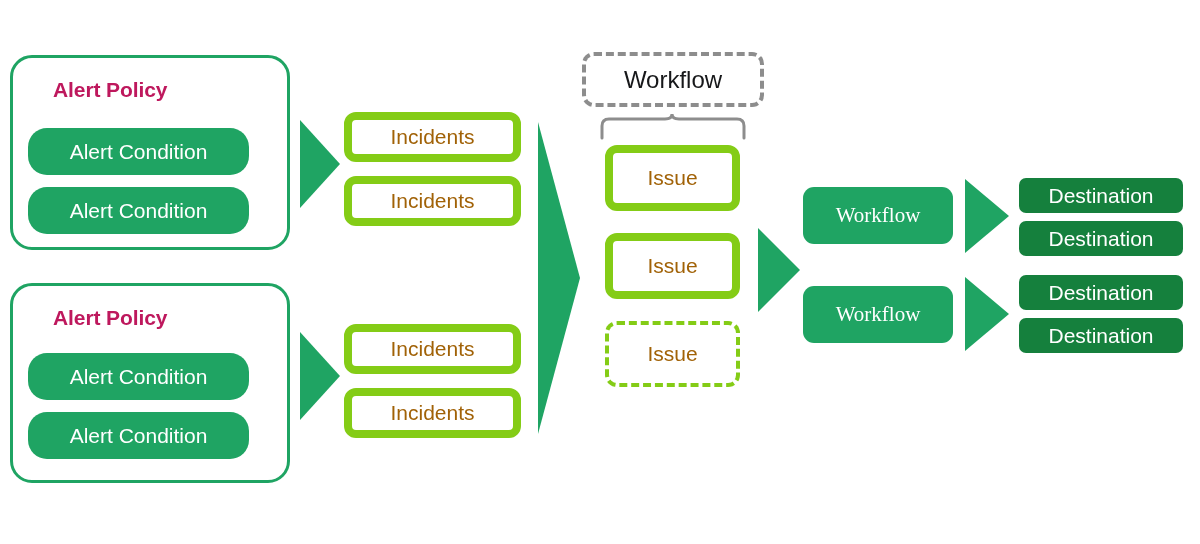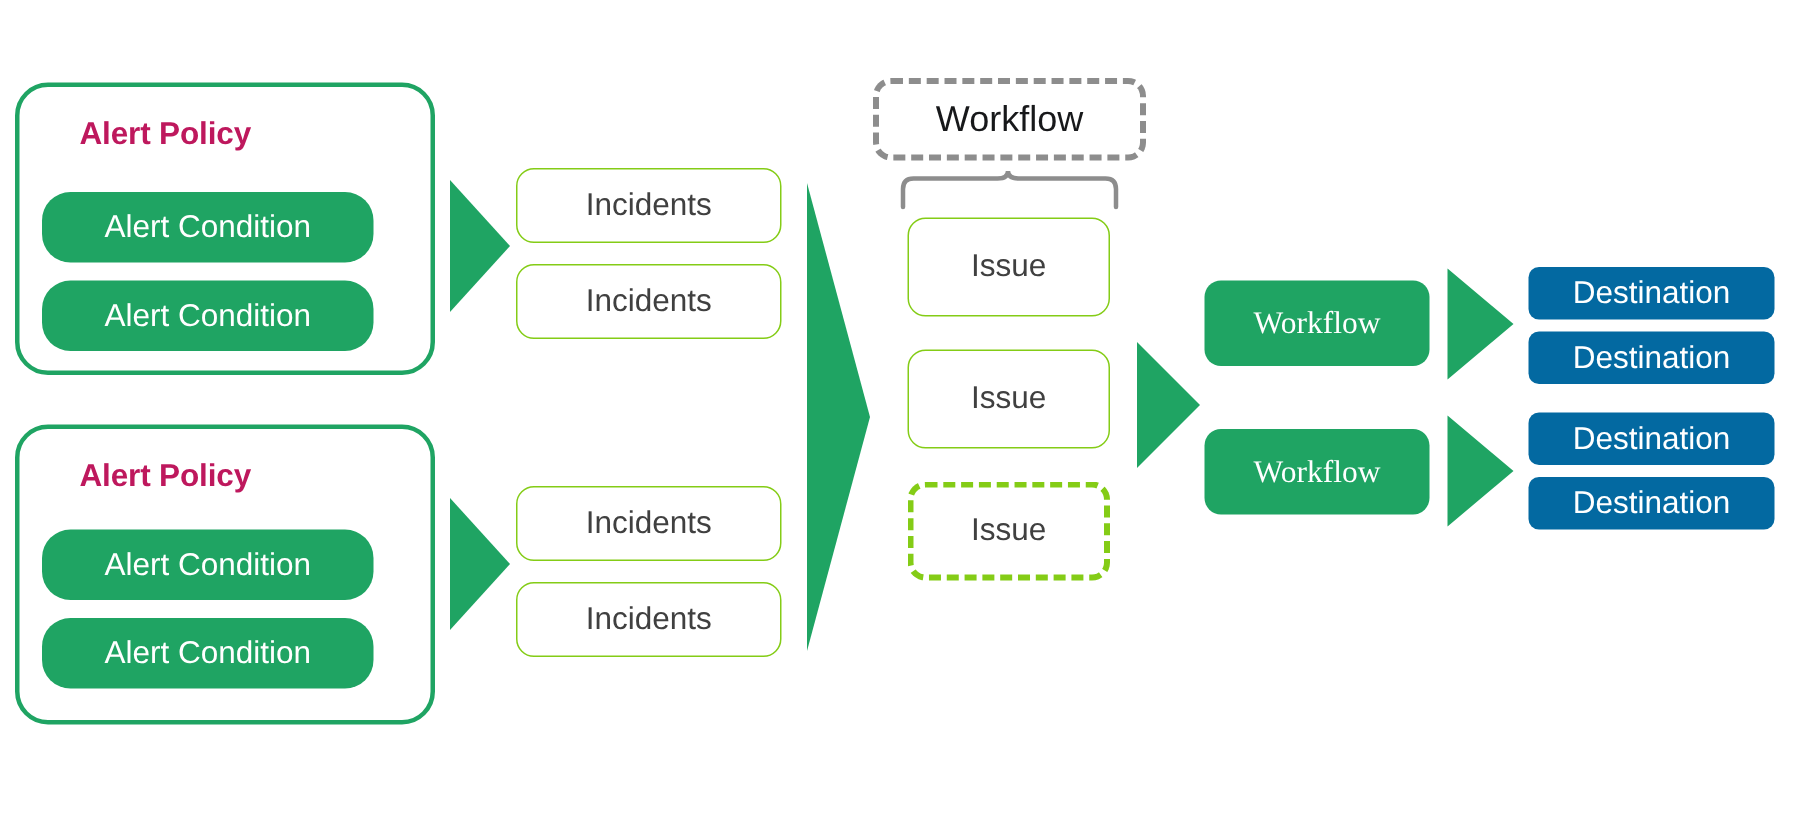--- a/index.html
+++ b/index.html
@@ -44,26 +44,26 @@
     display: flex;
     align-items: center;
     justify-content: center;
     font-size: 21px;
     white-space: nowrap;
   }
 
   
   .box-outline {
     background: #ffffff;
-    border: 1px solid #84cc16;
+    border: 8px solid #84cc16;
     border-radius: 12px;
     display: flex;
     align-items: center;
     justify-content: center;
-    color: #404040;
+    color: #a16207;
     font-size: 21px;
     white-space: nowrap;
   }
   .box-outline.dashed-green {
     border-style: dashed;
     border-width: 4px;
   }
 
   
   .decisions-box {
@@ -84,21 +84,21 @@
     border-radius: 11px;
     color: #ffffff;
     display: flex;
     align-items: center;
     justify-content: center;
     font-size: 21px;
     white-space: nowrap;
     font-family: Liberation Serif, serif;
   }
   .pill-destination {
-    background: #0369a1;
+    background: #15803d;
     border-radius: 7px;
     color: #ffffff;
     display: flex;
     align-items: center;
     justify-content: center;
     font-size: 21px;
     white-space: nowrap;
   }
 
   

